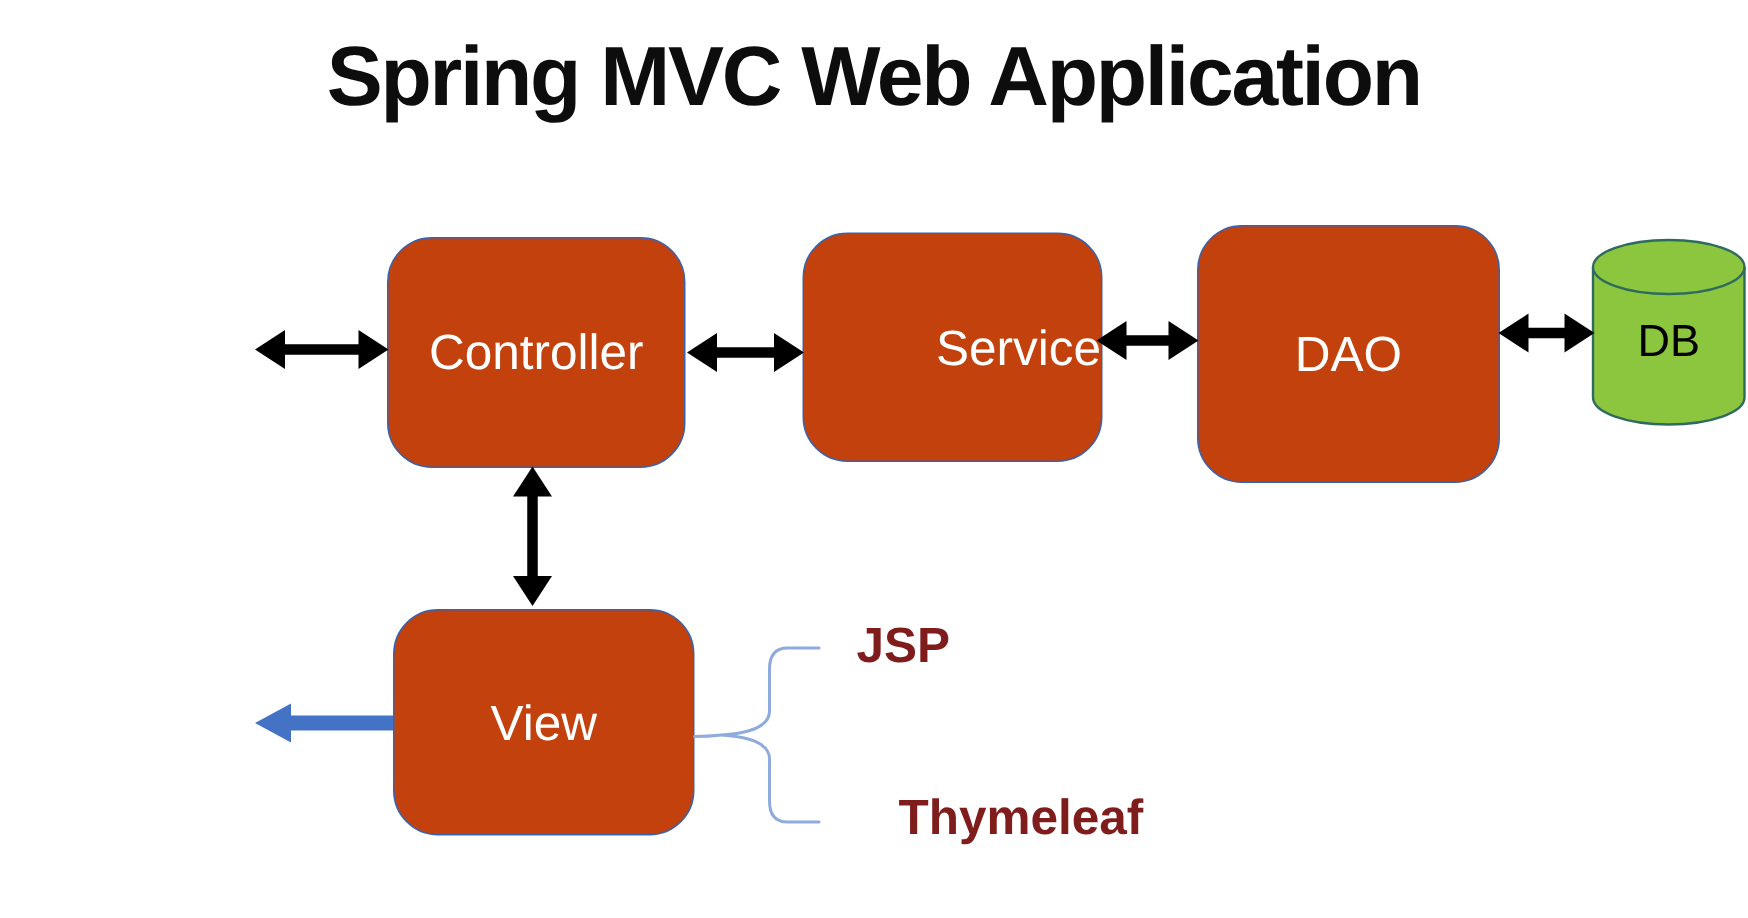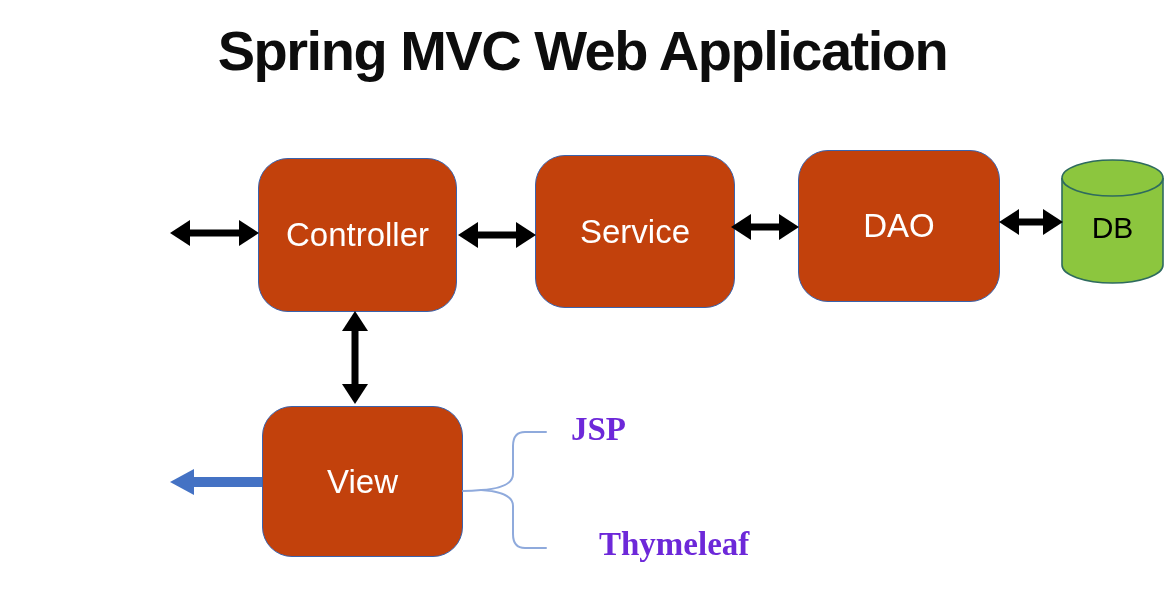--- a/index.html
+++ b/index.html
@@ -32,34 +32,33 @@
     font-size:33px;
     font-weight:400;
   }
   .node-browser{
     left:4px;top:155px;width:168px;height:362px;
     background:#ED7D31;
     border:1px solid #595959;
     font-size:30px;font-weight:700;
   }
   .node-controller{left:258px;top:158px;width:199px;height:154px;}
-  .node-service{left:535px;top:155px;width:200px;height:153px;}
-  .node-dao{left:798px;top:150px;width:202px;height:152px;}
+  .node-service{left:535px;top:155px;width:200px;height:153px;justify-content:flex-end;}
+  .node-dao{left:798px;top:150px;width:202px;height:172px;}
   .node-view{left:262px;top:406px;width:201px;height:151px;}
   .db-label{
     position:absolute;left:1062px;top:172px;width:101px;height:111px;
     display:flex;align-items:center;justify-content:center;
     color:#000000;font-size:30px;font-weight:400;
   }
   .anno{
     position:absolute;
-    color:#6d28d9;
+    color:#7f1d1d;
     font-size:33px;
     font-weight:700;
-    font-family:Liberation Serif, serif;
   }
   .anno-jsp{left:571px;top:411px;}
   .anno-thymeleaf{left:567px;top:526px;margin-left:32px;}
   svg.overlay{
     position:absolute;left:0;top:0;
     pointer-events:none;
   }
 </style>
 </head>
 <body>

